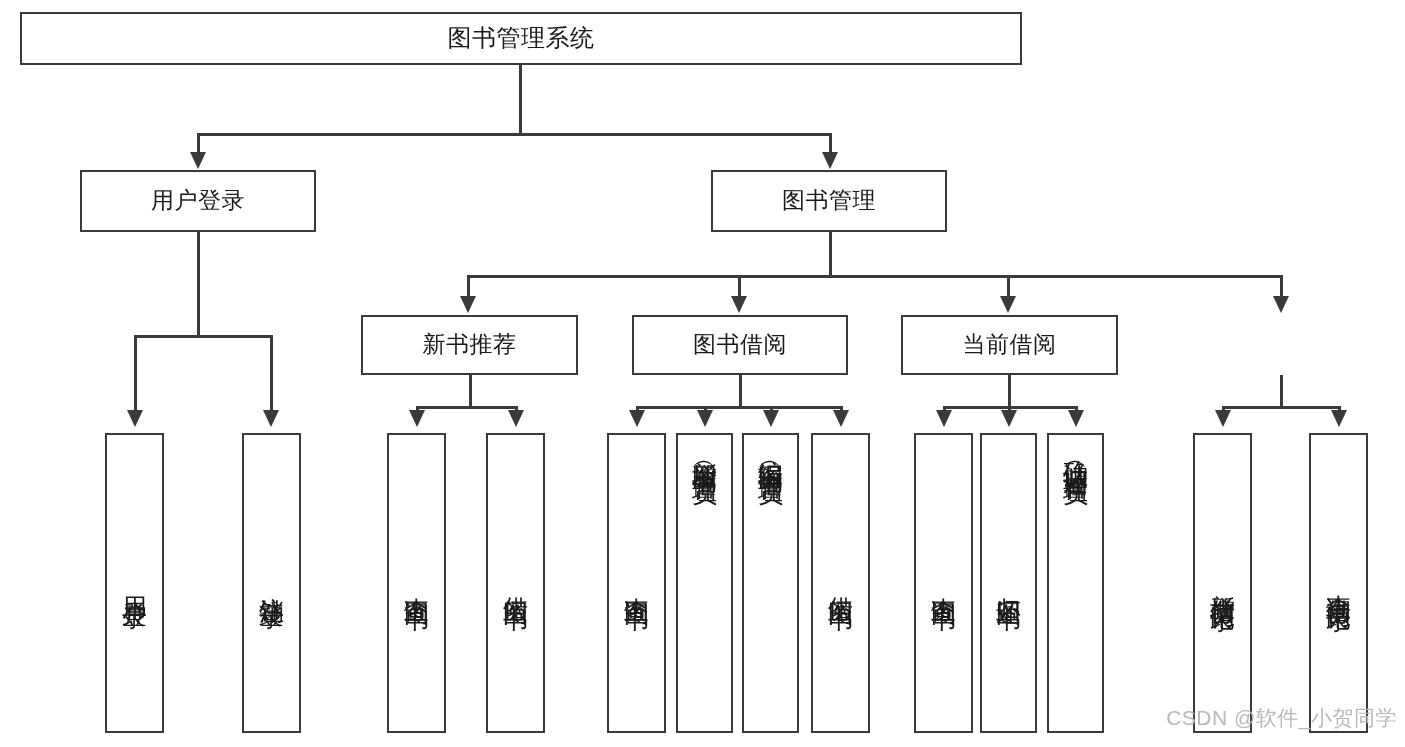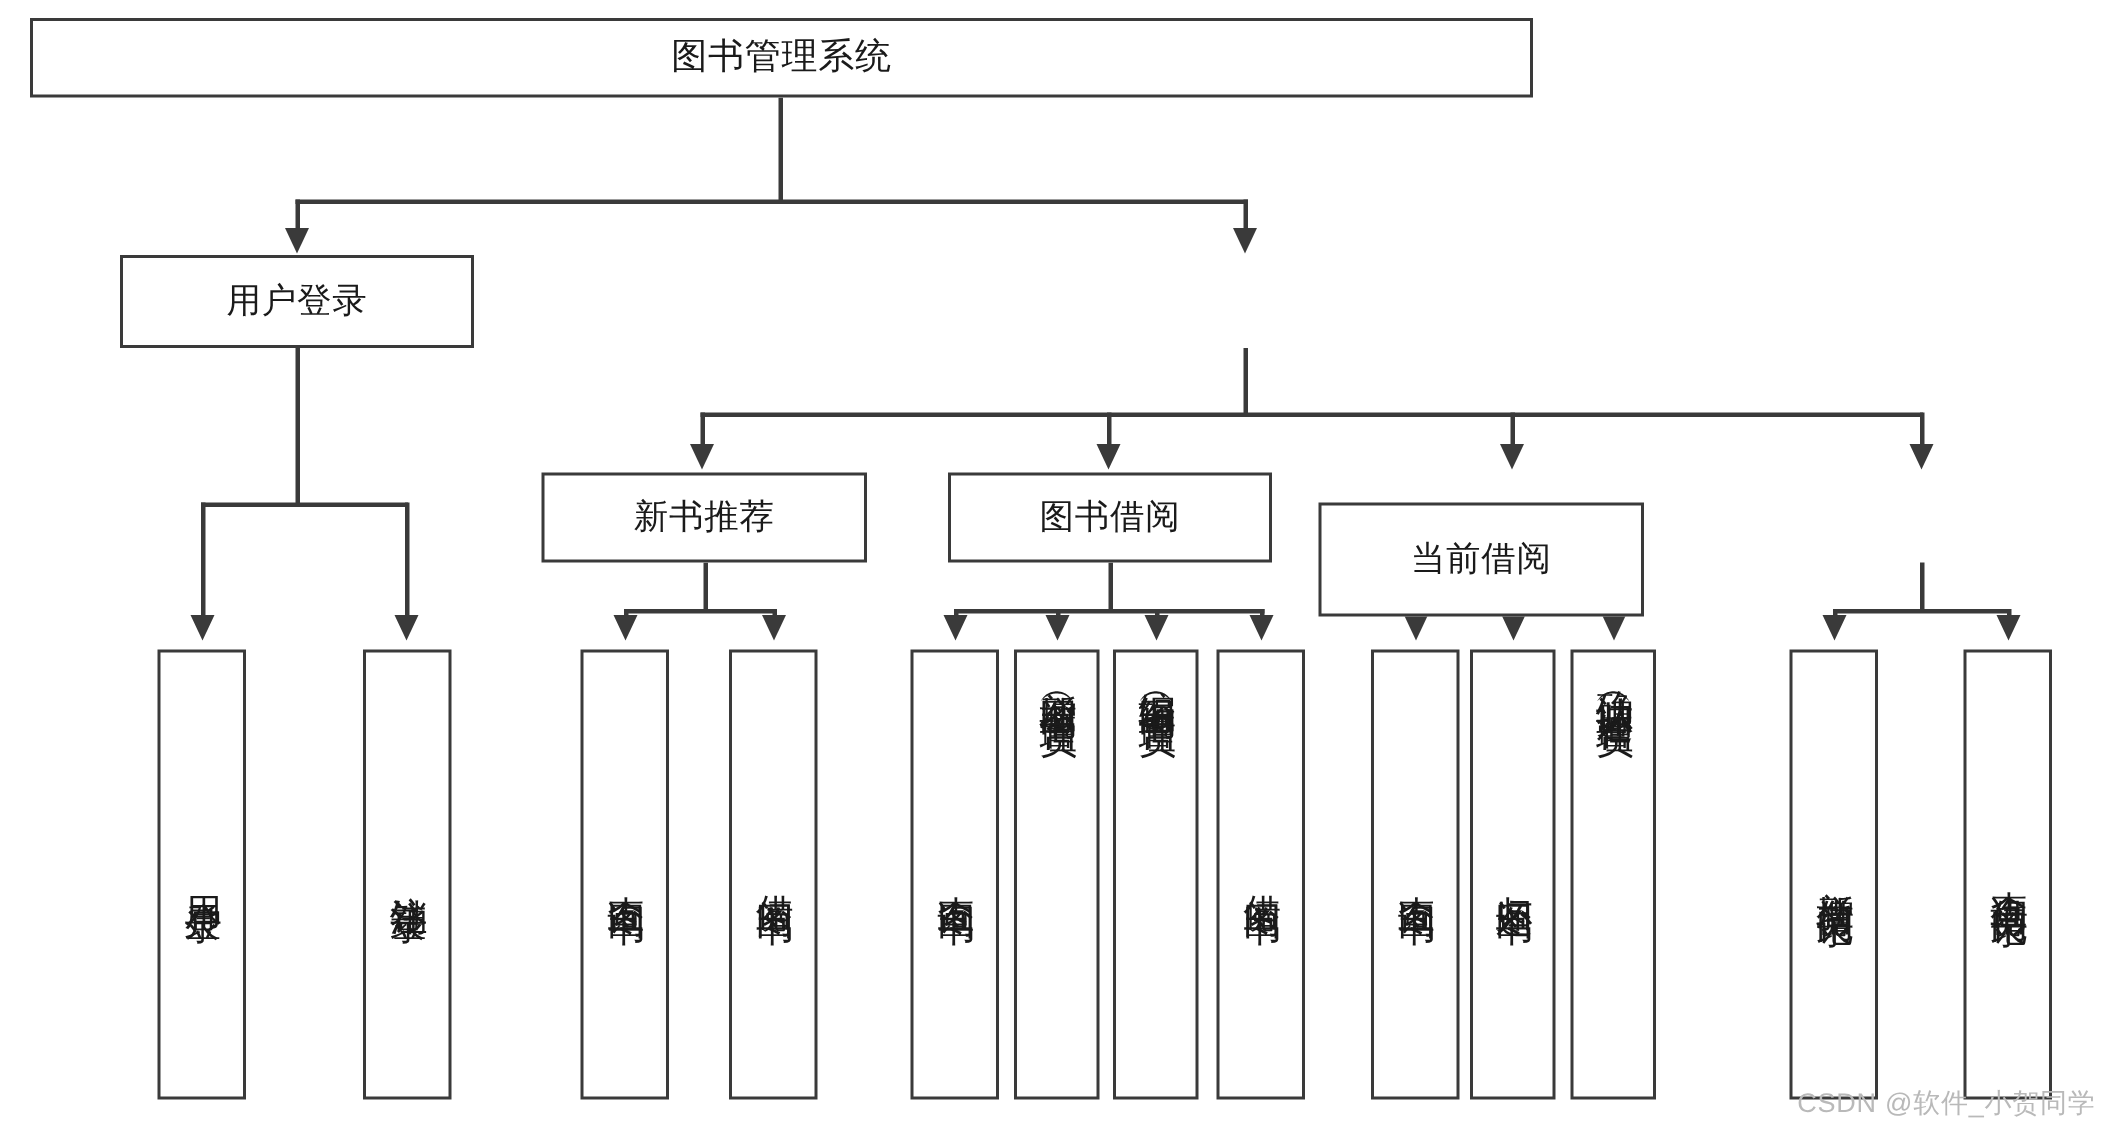--- a/index.html
+++ b/index.html
@@ -72,22 +72,22 @@
     width: 0;
     height: 0;
     border-left: 8px solid transparent;
     border-right: 8px solid transparent;
     border-top: 17px solid #3a3a3a;
     z-index: 2;
   }
   #watermark {
     position: absolute;
     right: 8px;
-    bottom: 0;
-    font-size: 18px;
+    bottom: 15px;
+    font-size: 21px;
     color: #b9b9b9;
     letter-spacing: 0.5px;
     z-index: 5;
     white-space: nowrap;
   }
 </style>
 </head>
 <body>
 
 <div id="canvas">
@@ -151,28 +151,31 @@
   <div class="conn v-line" style="left:1338px; top:406px; height:14px;"></div>
   <div class="arrow" style="left:1331px; top:410px;"></div>
 
   <div class="node root horiz" style="left:20px; top:12px; width:1002px; height:53px;">
     <span class="node-label">图书管理系统</span>
   </div>
 
   <div class="node horiz" style="left:80px; top:170px; width:236px; height:62px;">
     <span class="node-label">用户登录</span>
   </div>
+  <div class="node horiz" style="left:711px; top:170px; width:236px; height:62px;">
+    <span class="node-label">图书管理</span>
+  </div>
 
   <div class="node horiz" style="left:361px; top:315px; width:217px; height:60px;">
     <span class="node-label">新书推荐</span>
   </div>
   <div class="node horiz" style="left:632px; top:315px; width:216px; height:60px;">
     <span class="node-label">图书借阅</span>
   </div>
-  <div class="node horiz" style="left:879px; top:315px; width:217px; height:76px;margin-top:20px;">
+  <div class="node horiz" style="left:901px; top:315px; width:217px; height:60px;">
     <span class="node-label">当前借阅</span>
   </div>
 
   <div class="node vert center-v" style="left:105px; top:433px; width:59px; height:300px;">
     <span class="node-label">用户登录</span>
   </div>
   <div class="node vert center-v" style="left:242px; top:433px; width:59px; height:300px;">
     <span class="node-label">注销登录</span>
   </div>
 

